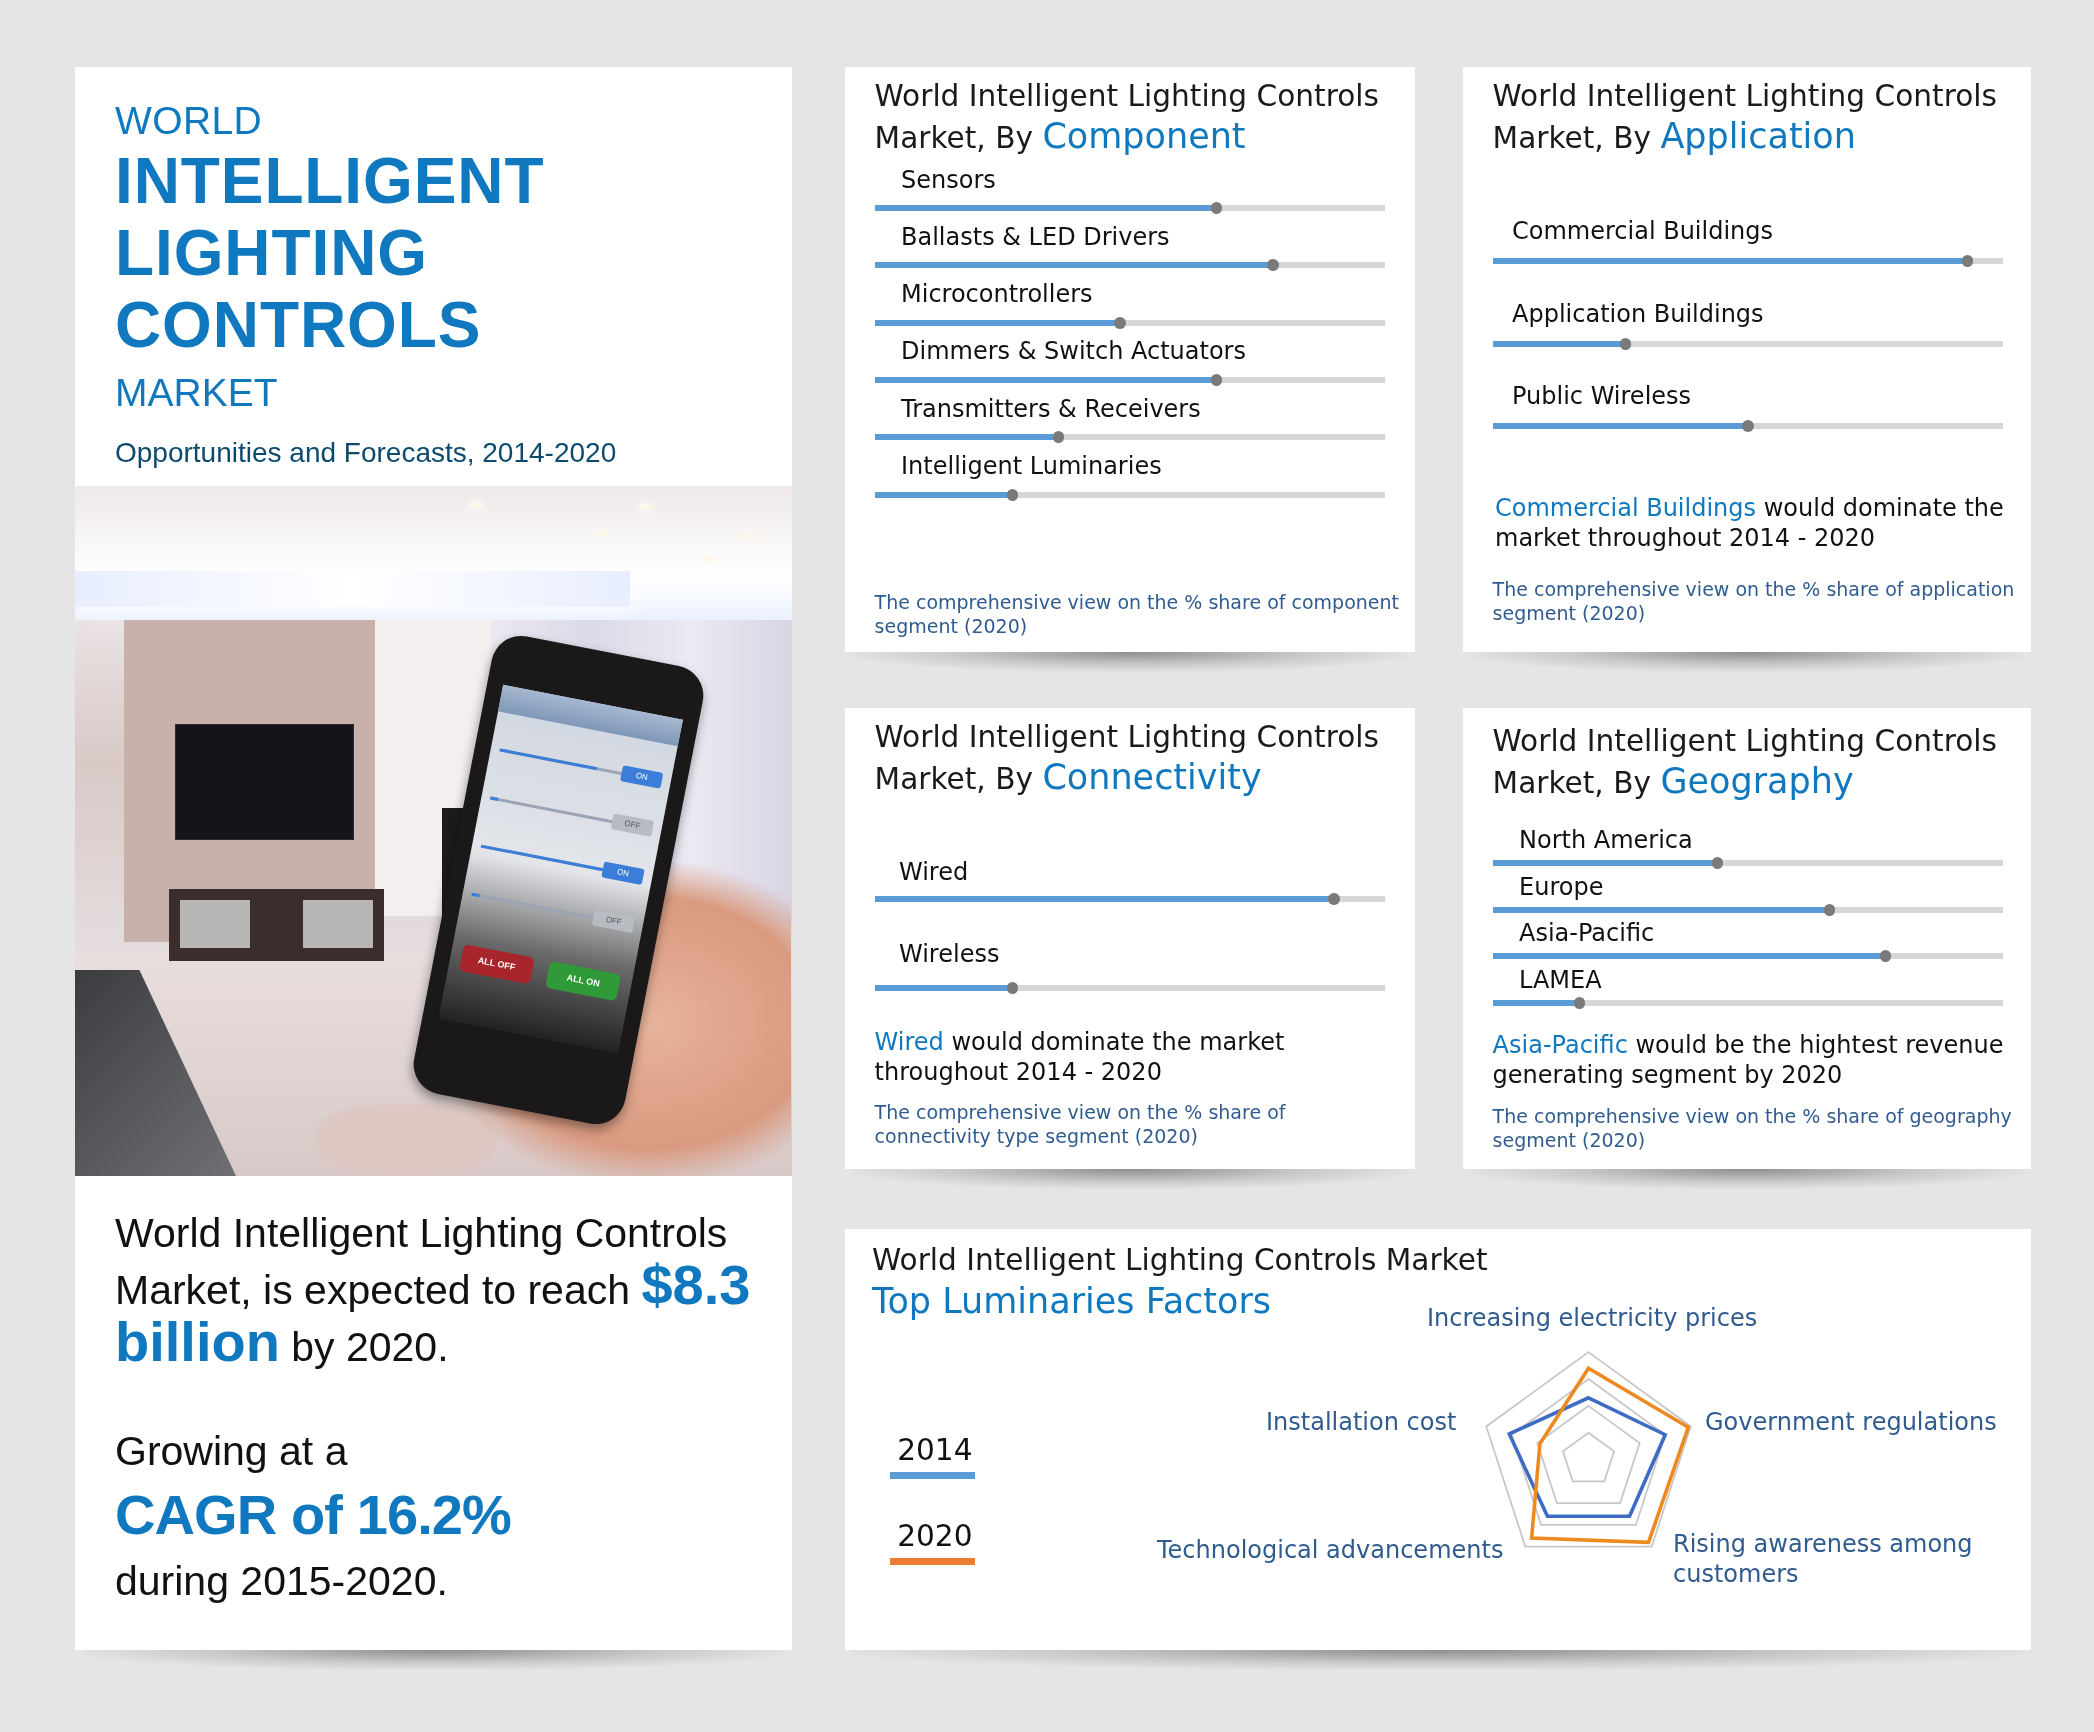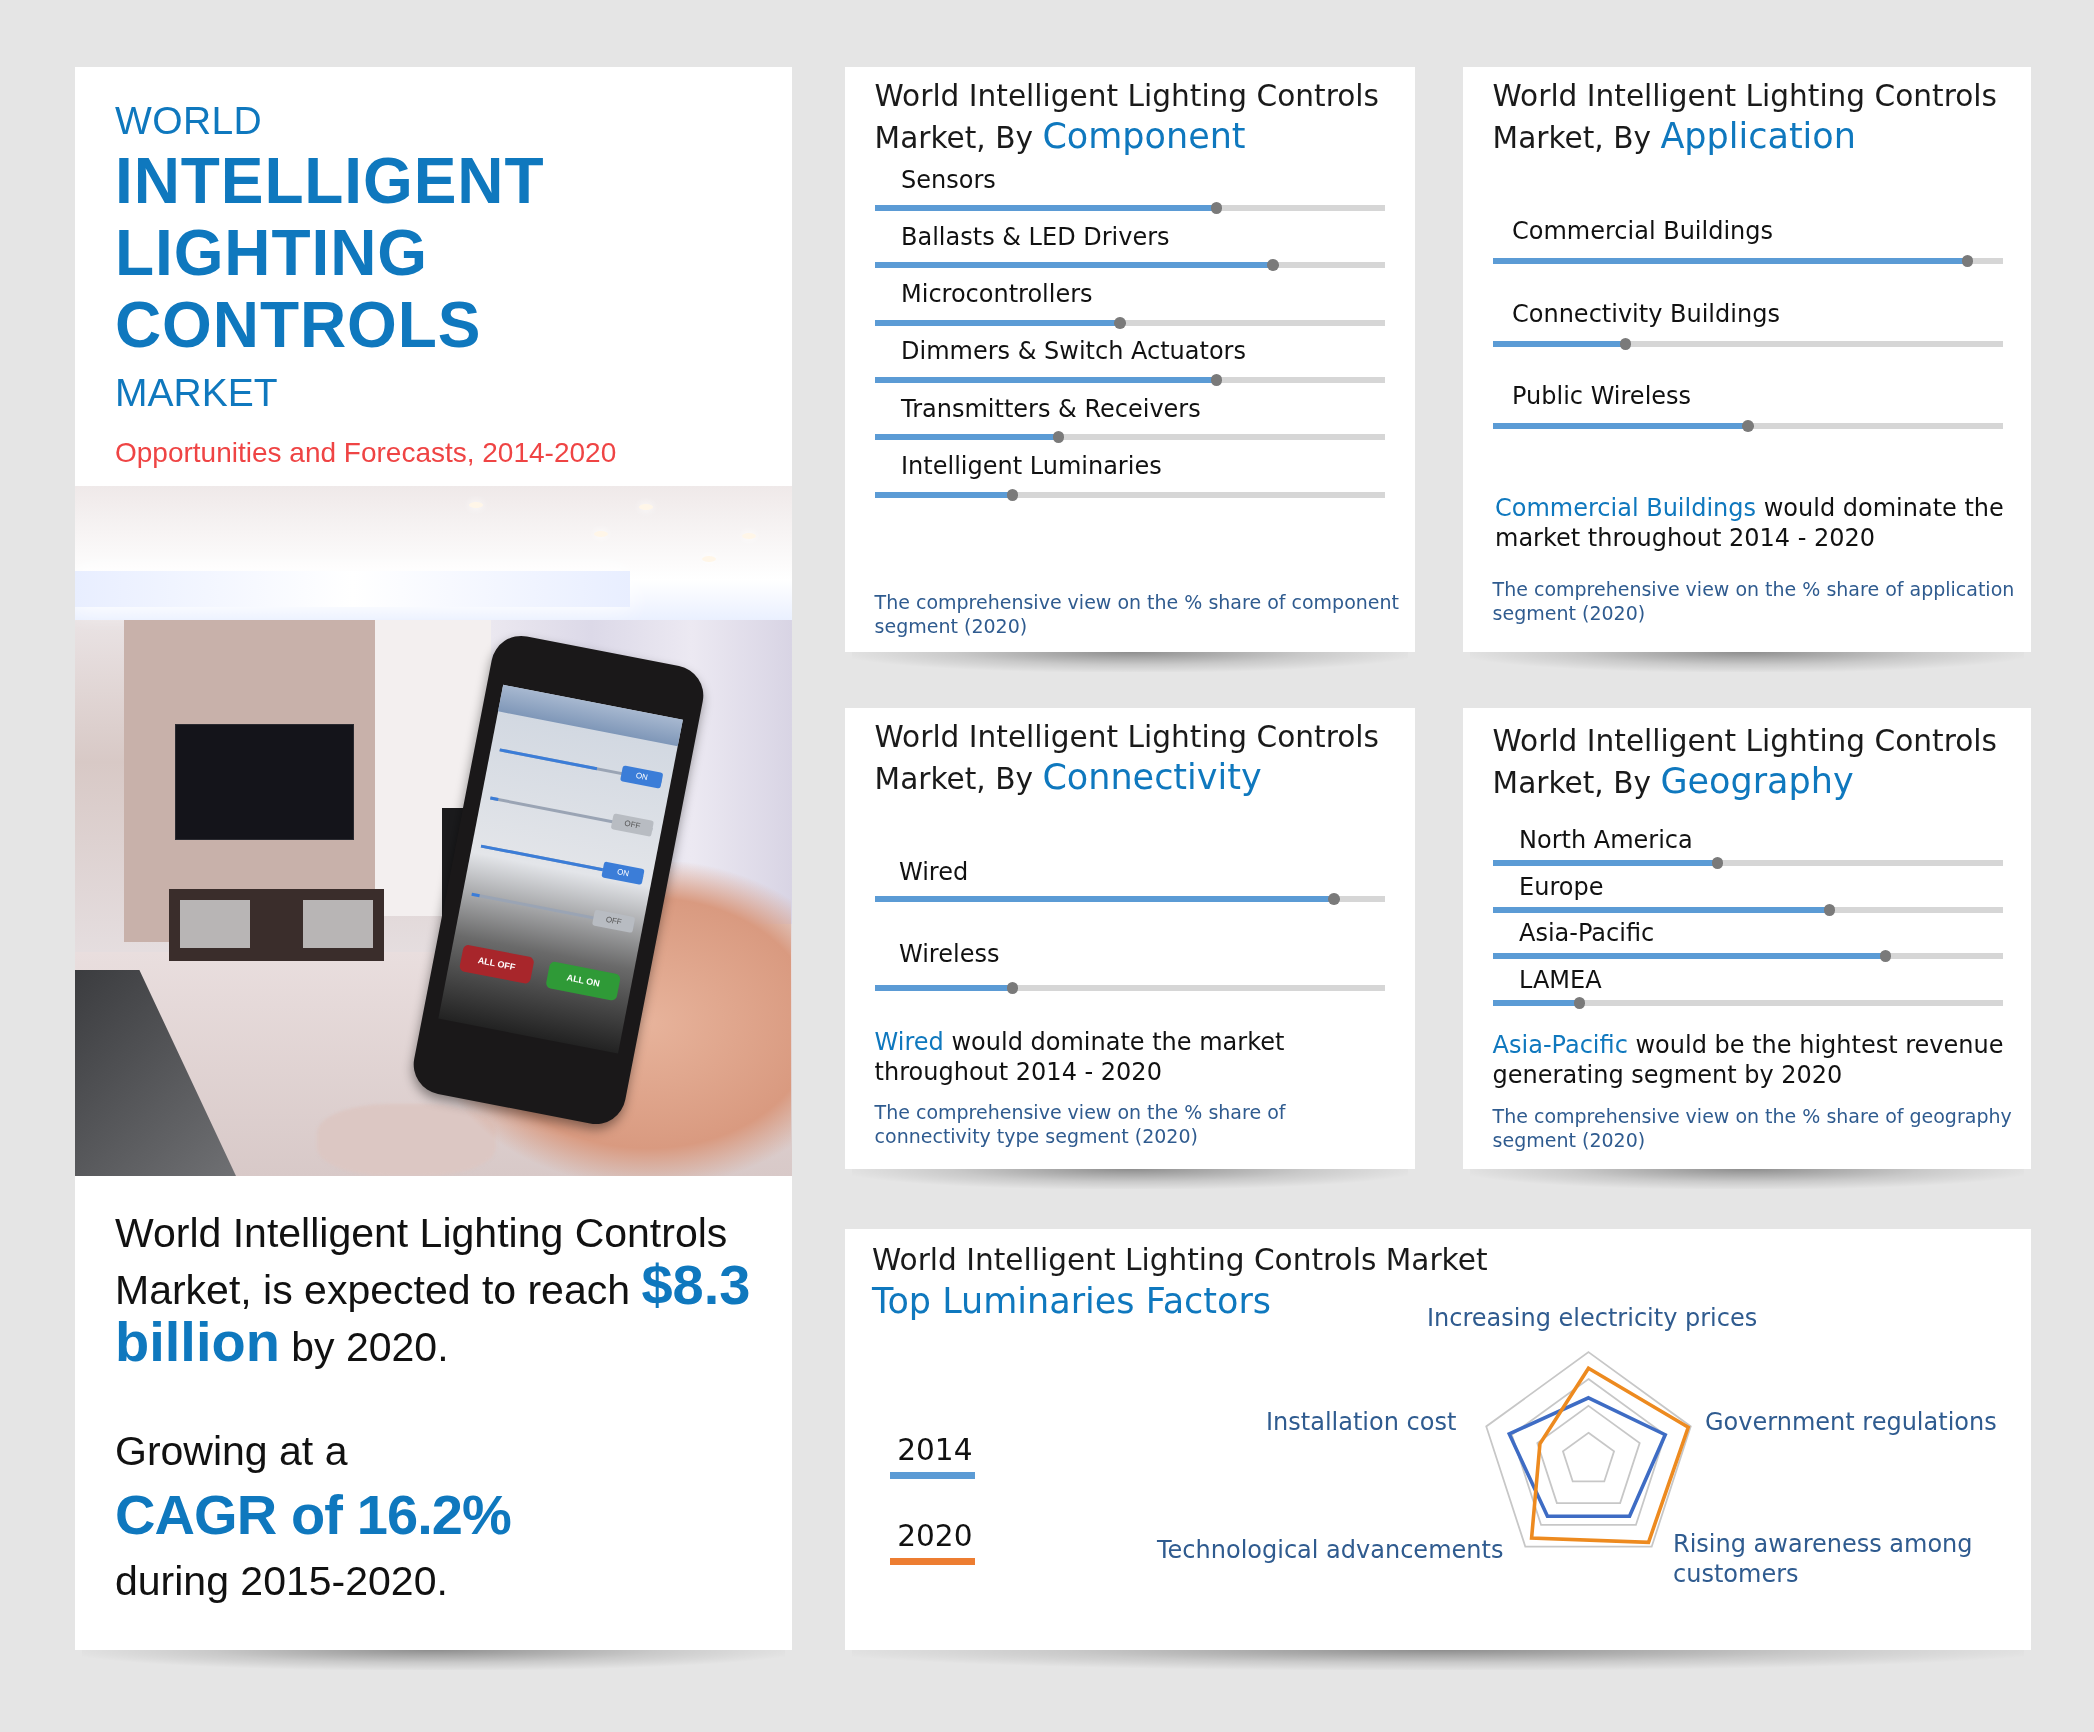--- a/index.html
+++ b/index.html
@@ -11,21 +11,21 @@
     content: ""; position: absolute; left: 7.2px; right: 7.2px; bottom: -19.7px; height: 19.7px;
     background: radial-gradient(ellipse at 50% 0%, rgba(0,0,0,0.38) 0%, rgba(0,0,0,0.12) 45%, rgba(0,0,0,0) 75%);
     pointer-events: none;
   }
 
   
   #hero { left: 75px; top: 67px; width: 717px; height: 1583px; }
   .hero-world { position: absolute; left: 40px; top: 32px; font-size: 39px; color: #0f78be; font-family: "Liberation Sans", sans-serif; letter-spacing: 0.4px; }
   .hero-big { position: absolute; left: 40px; font-size: 64px; font-weight: bold; color: #0f78be; font-family: "Liberation Sans", sans-serif; letter-spacing: 0.9px; line-height: 1; }
   .hero-market { position: absolute; left: 40px; top: 304px; font-size: 39px; color: #0f78be; font-family: "Liberation Sans", sans-serif; }
-  .hero-sub { position: absolute; left: 40px; top: 370px; font-size: 28px; color: #ef4444; font-family: "Liberation Sans", sans-serif; }
+  .hero-sub { position: absolute; left: 40px; top: 370px; font-size: 28px; color: #0c4a6e; font-family: "Liberation Sans", sans-serif; }
 
   .photo { position: absolute; left: 0; top: 419px; width: 717px; height: 690px; overflow: hidden;
     background: linear-gradient(180deg, #f2eded 0%, #e9e2e3 20%, #d8c9c6 40%, #e6dfe1 70%, #cfc9cc 100%); }
   .ceiling { position: absolute; left: 0; top: 0; width: 717px; height: 134px; background: linear-gradient(180deg,#efe9e9,#ffffff 70%, #eaf0ff); }
   .ceiling-glow { position: absolute; left: 0; top: 85px; width: 555px; height: 36px; background: linear-gradient(90deg,#e8eeff,#ffffff,#e8eeff); box-shadow: 0 0 27px #ffffff; }
   .spot { position: absolute; width: 14.3px; height: 6.3px; border-radius: 50%; background: #fff6e8; box-shadow: 0 0 9px #fff; }
   .back-wall { position: absolute; left: 49px; top: 134px; width: 251px; height: 322px; background: #c8b1aa; }
   .side-wall { position: absolute; left: 300px; top: 134px; width: 116px; height: 296px; background: #f3efef; }
   .curtain { position: absolute; left: 416px; top: 134px; width: 301px; height: 304px; background: linear-gradient(90deg,#ebe8f0,#dcd9e8,#ece9f2,#d8d4e4); }
   .tv { position: absolute; left: 100px; top: 238px; width: 179px; height: 116px; background: #14141a; border: 1.8px solid #2a2a30; }
@@ -184,21 +184,21 @@
 <div class="card" id="card-application">
   <div class="seg-title">
     <span>World Intelligent Lighting Controls Market, By</span>
     <span class="accent">Application</span>
   </div>
   <div class="bar-label" style="top:150px;left:49px">Commercial Buildings</div>
   <div class="track" style="top:191px">
       <div class="fill" style="width: 93%;"></div>
       <div class="knob" style="left: 93%;"></div>
     </div>
-  <div class="bar-label" style="top:233px;left:49px">Connectivity Buildings</div>
+  <div class="bar-label" style="top:233px;left:49px">Application Buildings</div>
   <div class="track" style="top:274px">
       <div class="fill" style="width: 26%;"></div>
       <div class="knob" style="left: 26%;"></div>
     </div>
   <div class="bar-label" style="top:315px;left:49px">Public Wireless</div>
   <div class="track" style="top:356px">
       <div class="fill" style="width: 50%;"></div>
       <div class="knob" style="left: 50%;"></div>
     </div>
   <div class="note" style="top:426px">

